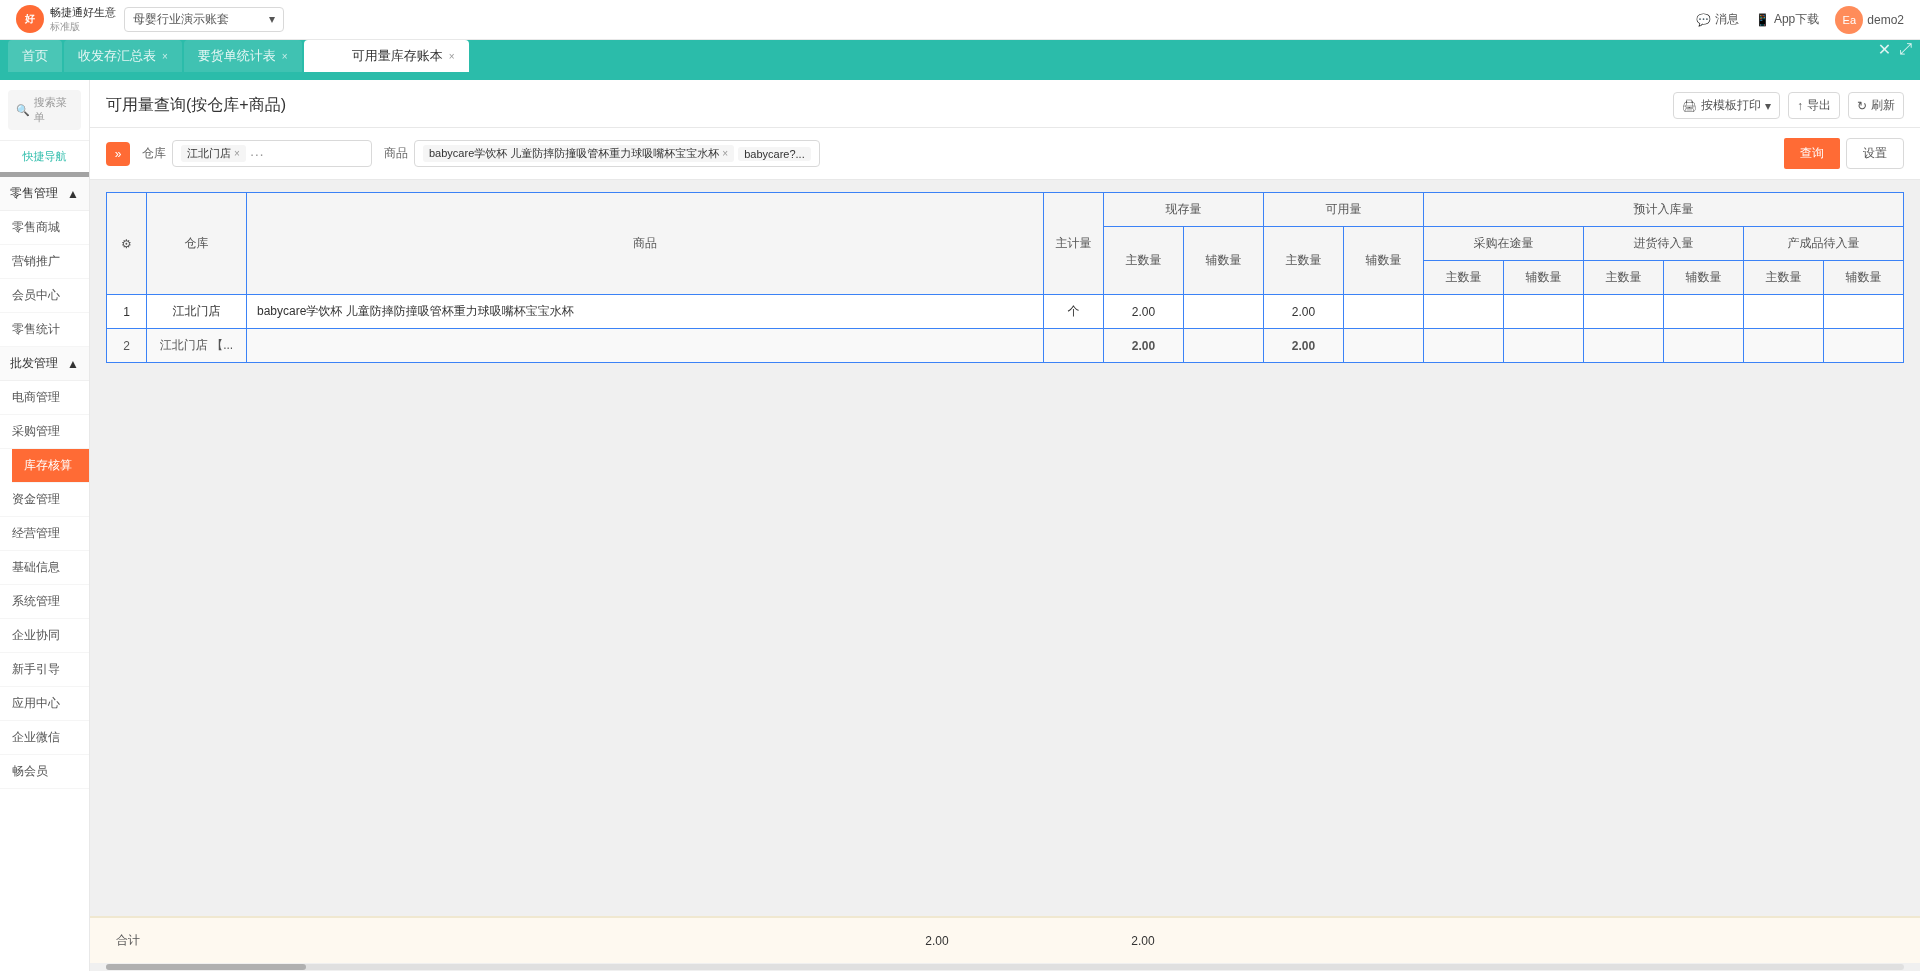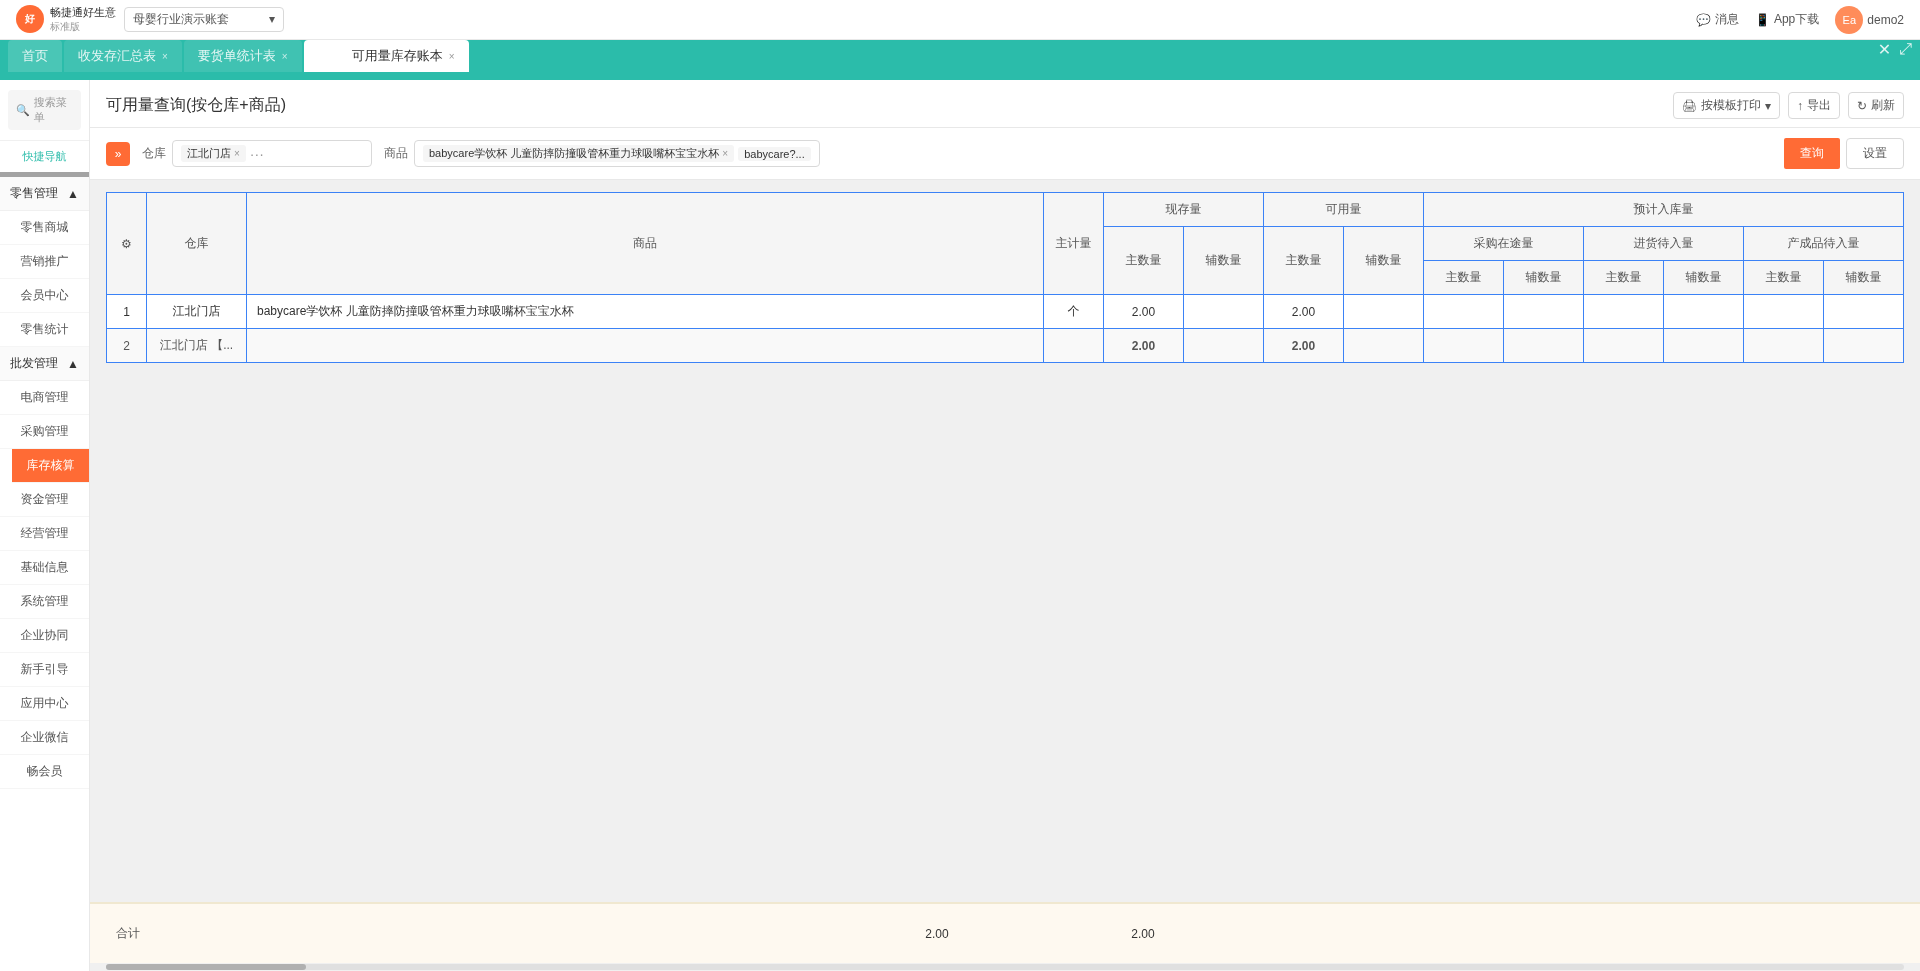--- a/index.html
+++ b/index.html
@@ -33,21 +33,21 @@
     .main-layout { display: flex; flex: 1; overflow: hidden; }
 
     
     .sidebar { width: 90px; background: #fff; border-right: 1px solid #e8e8e8; display: flex; flex-direction: column; overflow-y: auto; flex-shrink: 0; }
     .sidebar-search { padding: 10px 8px; border-bottom: 1px solid #f0f0f0; }
     .sidebar-search-btn { width: 100%; background: #f5f5f5; border: none; border-radius: 4px; padding: 5px 8px; font-size: 11px; color: #999; cursor: pointer; text-align: left; display: flex; align-items: center; gap: 4px; }
     .sidebar-nav-btn { padding: 8px; text-align: center; border-bottom: 5px solid #a3a3a3; }
     .sidebar-nav-btn a { color: #2bbcaa; font-size: 11px; cursor: pointer; }
     .sidebar-group { }
     .sidebar-group-header { display: flex; align-items: center; justify-content: space-between; padding: 8px 10px; font-size: 12px; color: #333; cursor: pointer; background: #fafafa; border-bottom: 1px solid #f0f0f0; }
-    .sidebar-item { padding: 8px 12px; font-size: 12px; color: #555; cursor: pointer; border-bottom: 1px solid #f5f5f5; text-align: center; }
+    .sidebar-item { padding: 8px 12px; font-size: 12px; color: #555; cursor: pointer; border-bottom: 1px solid #f5f5f5; text-align: left; }
     .sidebar-item.active { background: #ff6b35; color: #fff; margin-left: 12px; }
 
     
     .content-area { flex: 1; display: flex; flex-direction: column; overflow: hidden; background: #4c1d95; }
 
     
     .page-header { background: #fff; padding: 12px 16px 8px; border-bottom: 1px solid #e8e8e8; display: flex; align-items: center; justify-content: space-between; flex-shrink: 0; }
     .page-title { font-size: 16px; font-weight: 500; color: #333; }
     .page-actions { display: flex; align-items: center; gap: 8px; }
     .page-action-btn { display: flex; align-items: center; gap: 4px; font-size: 12px; color: #555; cursor: pointer; padding: 4px 8px; border: 1px solid #d9d9d9; border-radius: 4px; background: #fff; }
@@ -72,21 +72,21 @@
     .data-table th { background: #f5f5f5; color: #555; font-weight: 500; }
     .data-table td { color: #333; }
     .col-seq { width: 40px; }
     .col-warehouse { width: 100px; }
     .col-product { min-width: 300px; text-align: left; }
     .col-unit { width: 60px; }
     .col-num { width: 80px; }
     .group-header-row td { background: #f9f9f9; font-weight: 500; color: #555; }
 
     
-    .table-footer { background: #fef9f0; border-top: 2px solid #f0e8d0; padding: 15px 16px; display: flex; align-items: center; gap: 23px; flex-shrink: 0; }
+    .table-footer { background: #fef9f0; border-top: 2px solid #f0e8d0; padding: 8px 16px; display: flex; align-items: center; gap: 23px; flex-shrink: 0; }
     .footer-label { font-size: 12px; color: #555; padding: 6px 10px; }
     .footer-value { font-size: 12px; font-weight: 500; color: #333; padding: 6px 10px; min-width: 80px; text-align: center; }
 
     
     .table-scrollbar { background: #f0f0f0; height: 8px; display: flex; align-items: center; padding: 0 16px; flex-shrink: 0; }
     .scrollbar-track { width: 100%; height: 6px; background: #e0e0e0; border-radius: 3px; }
     .scrollbar-thumb { width: 200px; height: 6px; background: #b0b0b0; border-radius: 3px; }
   </style>
 </head>
 <body>

